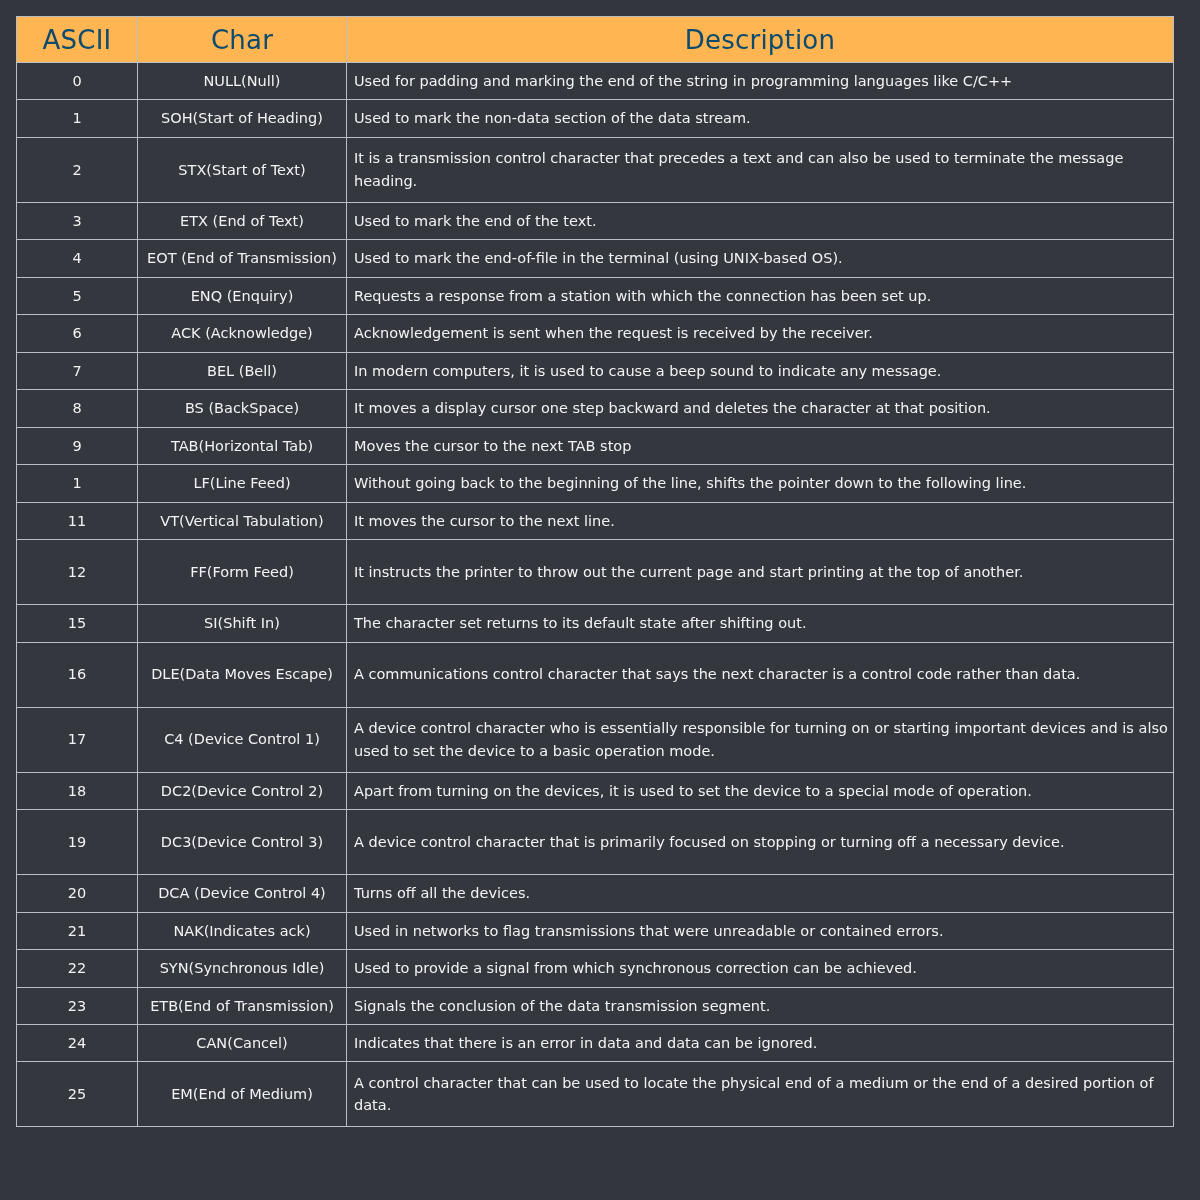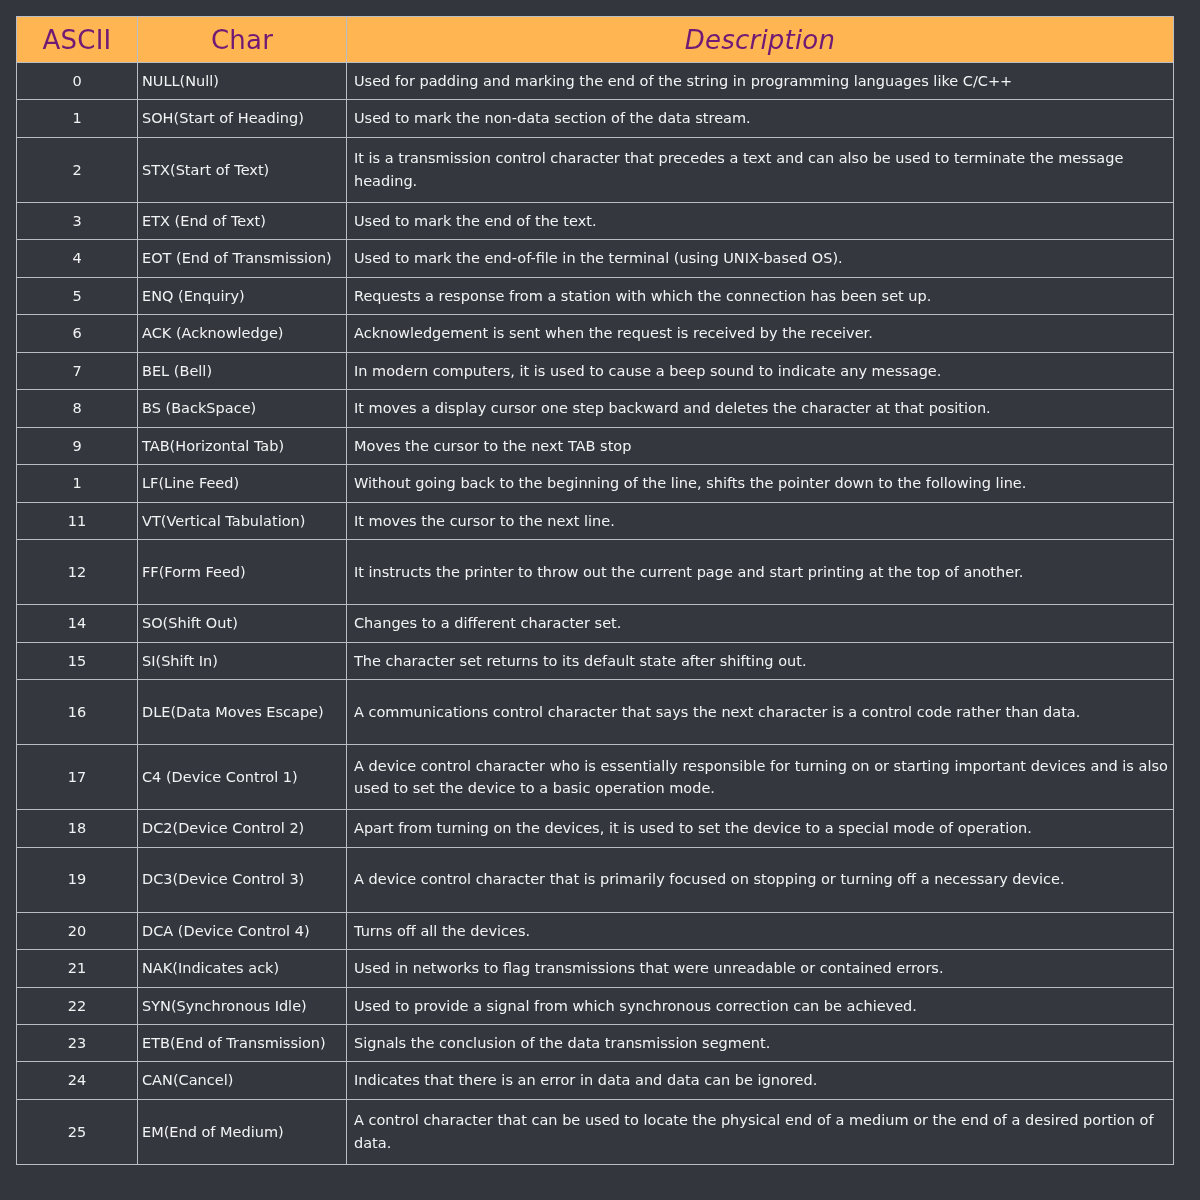--- a/index.html
+++ b/index.html
@@ -25,48 +25,48 @@
   }
   table.ascii-table th,
   table.ascii-table td {
     border: 1px solid #b9bdc5;
     padding: 0;
     vertical-align: middle;
   }
   
   thead th {
     background: #ffb552;
-    color: #701a75;
+    color: #0c4a6e;
     font-size: 26px;
     font-weight: 400;
     text-align: center;
     height: 45px;
     border: 1px solid #ffb552;
     letter-spacing: 0.2px;
   }
   thead th.col-ascii { width: 120px; }
   thead th.col-char  { width: 208px; }
-  thead th.col-desc  { width: 826px; font-style: italic; }
+  thead th.col-desc  { width: 826px; }
 
   tbody td {
     background: #34373d;
     color: #f2f3f4;
     font-size: 14.5px;
     font-weight: 400;
     line-height: 1.55;
   }
   tbody td.c-ascii {
     width: 120px;
     text-align: center;
     font-size: 14.5px;
     padding: 7px 4px;
   }
   tbody td.c-char {
     width: 208px;
-    text-align: left;
+    text-align: center;
     font-size: 14.5px;
     padding: 7px 4px;
   }
   tbody td.c-desc {
     width: 826px;
     text-align: left;
     padding: 7px 0 7px 7px;
   }
   tbody tr.tall td { height: 50px; }
   tbody tr td { height: 18px; }
@@ -143,25 +143,20 @@
           <td class="c-ascii">11</td>
           <td class="c-char">VT(Vertical Tabulation)</td>
           <td class="c-desc"> It moves the cursor to the next line.</td>
         </tr>
         <tr class="tall">
           <td class="c-ascii">12</td>
           <td class="c-char">FF(Form Feed)</td>
           <td class="c-desc"> It instructs the printer to throw out the current page and start printing at the top of another.</td>
         </tr>
         <tr>
-          <td class="c-ascii">14</td>
-          <td class="c-char">SO(Shift Out)</td>
-          <td class="c-desc">Changes to a different character set.</td>
-        </tr>
-        <tr>
           <td class="c-ascii">15</td>
           <td class="c-char">SI(Shift In)</td>
           <td class="c-desc">The character set returns to its default state after shifting out.</td>
         </tr>
         <tr class="tall">
           <td class="c-ascii">16</td>
           <td class="c-char">DLE(Data Moves Escape)</td>
           <td class="c-desc">A communications control character that says the next character is a control code rather than data.</td>
         </tr>
         <tr class="tall">

